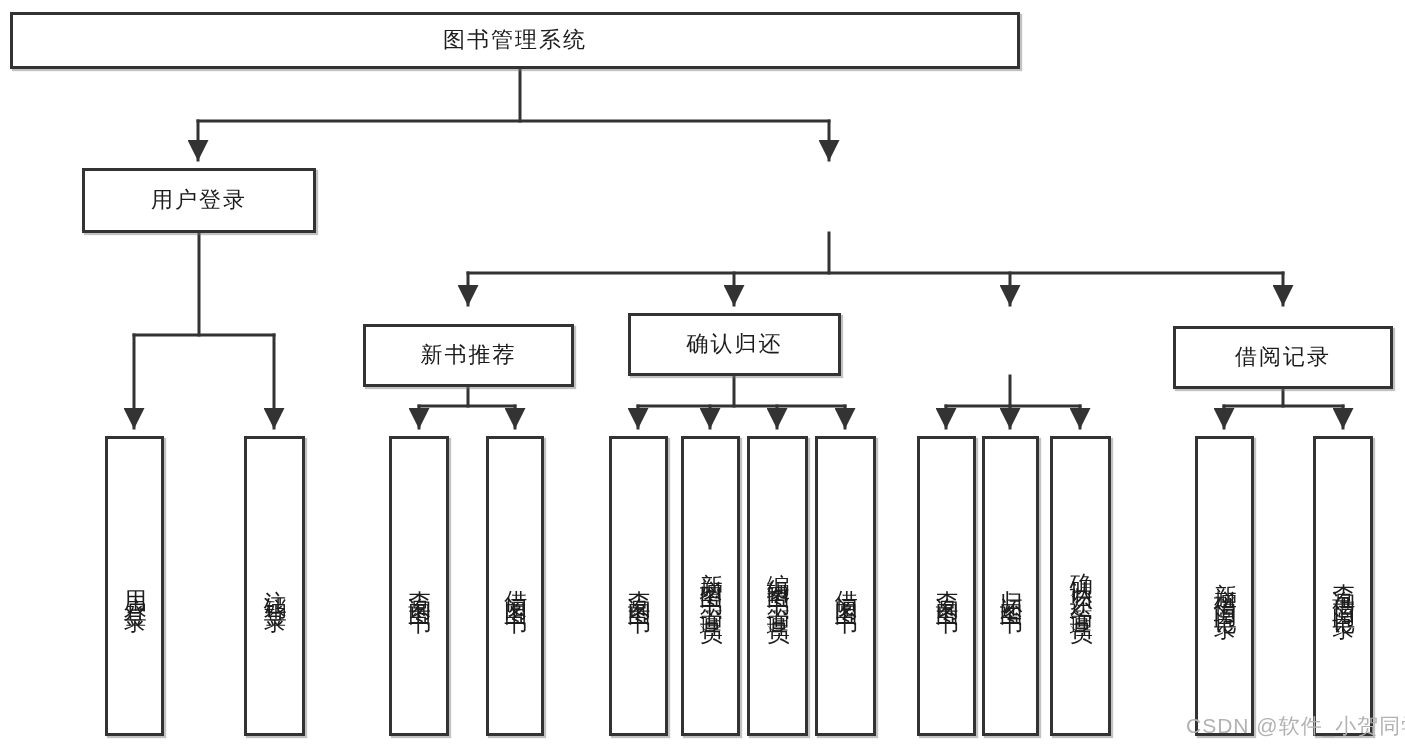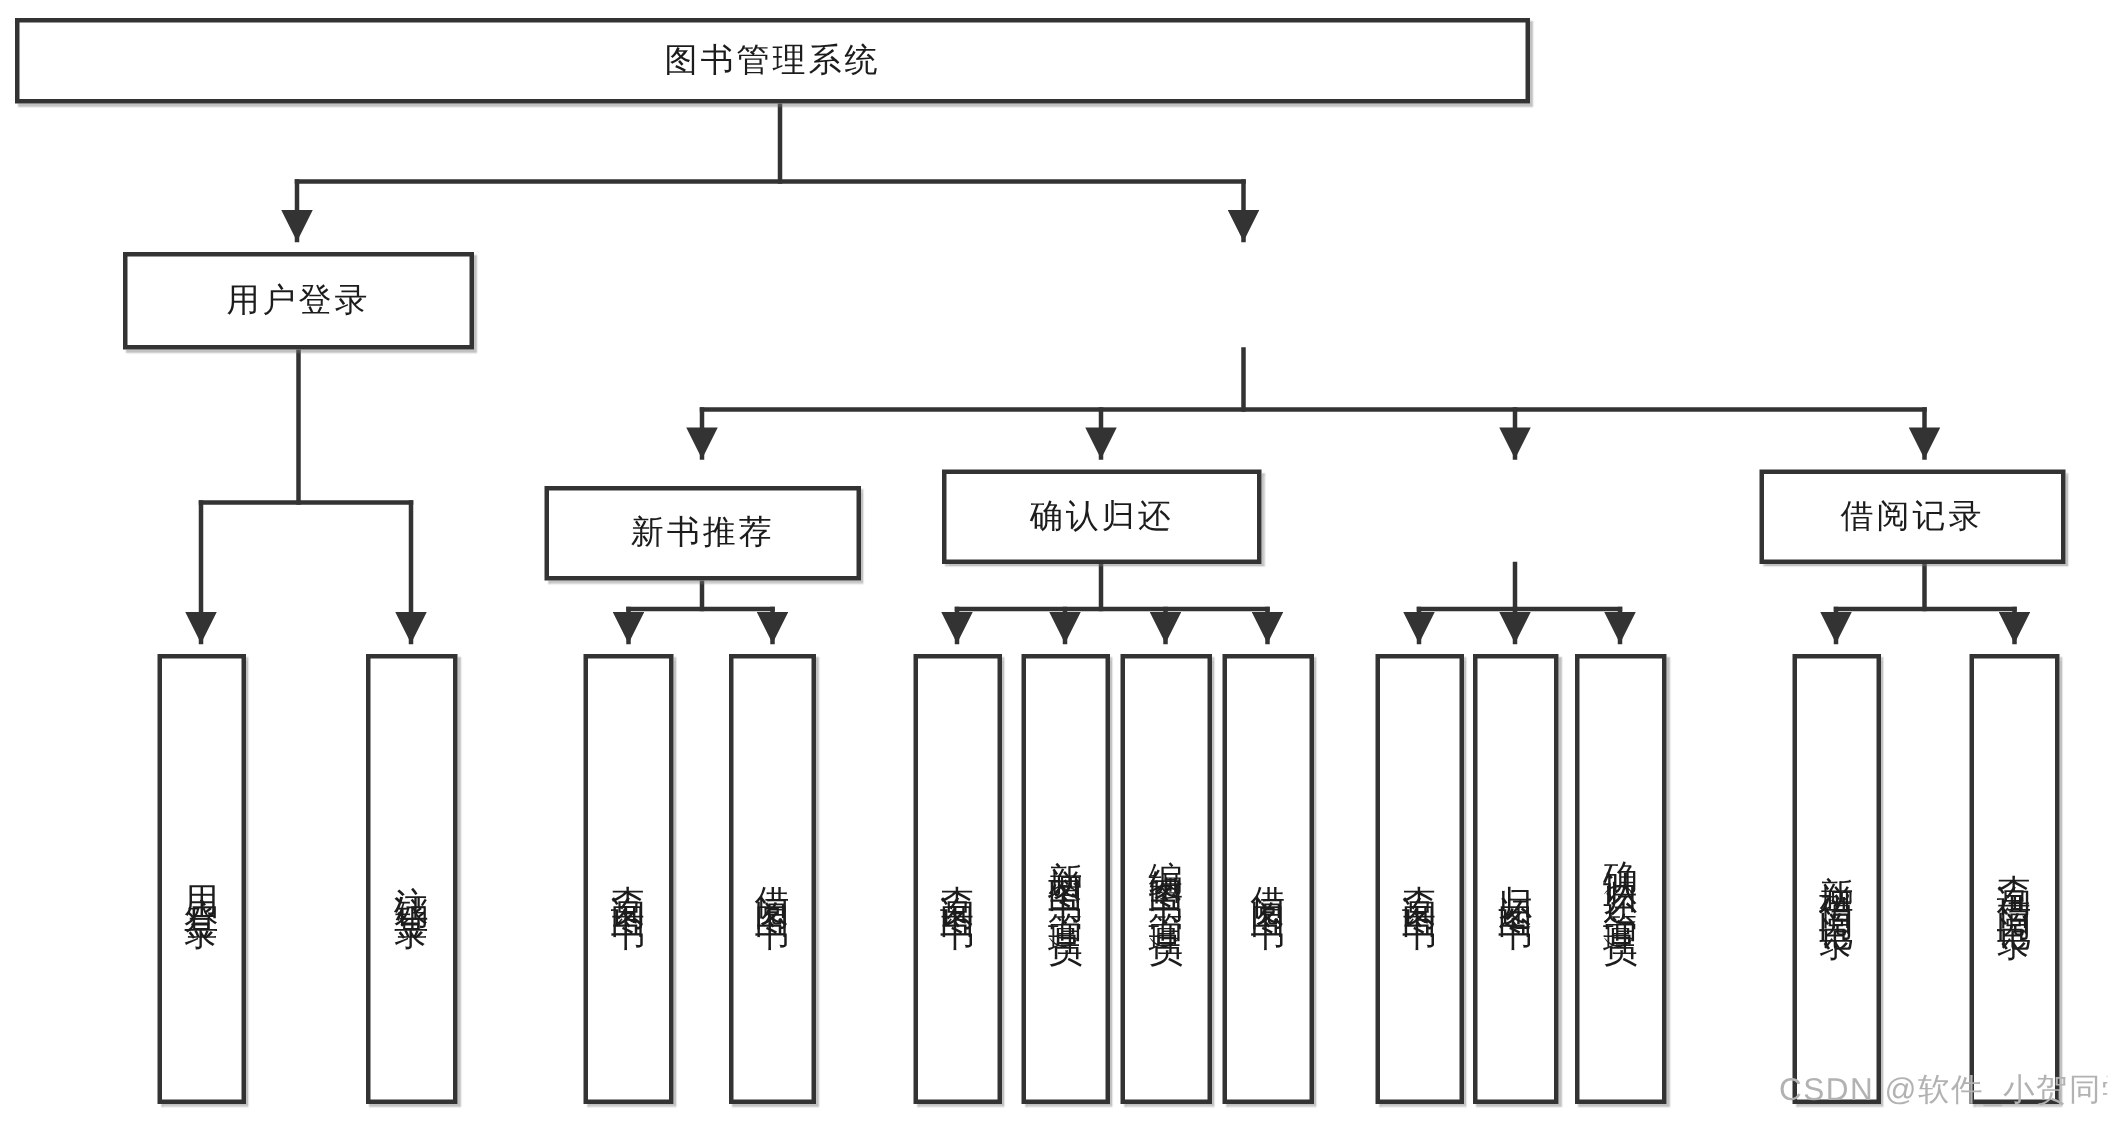--- a/index.html
+++ b/index.html
@@ -16,20 +16,21 @@
   .node {
     position: absolute;
     box-sizing: border-box;
     background: #ffffff;
     border: 3px solid #333333;
     box-shadow: 2px 2px 1px rgba(120,120,120,0.45);
     display: flex;
     align-items: center;
     justify-content: center;
     text-align: center;
+    font-family: Liberation Serif, serif;
   }
   .node .label {
     font-size: 22px;
     letter-spacing: 2px;
     line-height: 1.1;
     white-space: nowrap;
   }
   .node.v { justify-content: center; }
   .node.v .label {
     writing-mode: vertical-rl;
@@ -38,21 +39,21 @@
     line-height: 1.15;
     white-space: normal;
   }
   
   .root  { left: 10px;  top: 12px;  width: 1010px; height: 57px; }
   .n-userlogin { left: 82px;  top: 168px; width: 234px; height: 65px; }
   .n-bookmgmt  { left: 712px; top: 168px; width: 234px; height: 65px; }
   .n-newrec   { left: 363px;  top: 313px; width: 211px; height: 63px; margin-top: 11px; }
   .n-bborrow  { left: 628px;  top: 313px; width: 213px; height: 63px; }
   .n-cborrow  { left: 903px;  top: 313px; width: 216px; height: 63px; }
-  .n-brecord  { left: 1173px; top: 313px; width: 204px; height: 63px; }
+  .n-brecord  { left: 1173px; top: 326px; width: 220px; height: 63px; }
   .leaf { top: 436px; height: 300px; }
   .l1  { left: 105px;  width: 59px; }
   .l2  { left: 244px;  width: 61px; }
   .l3  { left: 389px;  width: 60px; }
   .l4  { left: 486px;  width: 58px; }
   .l5  { left: 609px;  width: 59px; }
   .l6  { left: 681px;  width: 59px; }
   .l7  { left: 747px;  width: 61px; }
   .l8  { left: 815px;  width: 61px; }
   .l9  { left: 917px;  width: 59px; }

